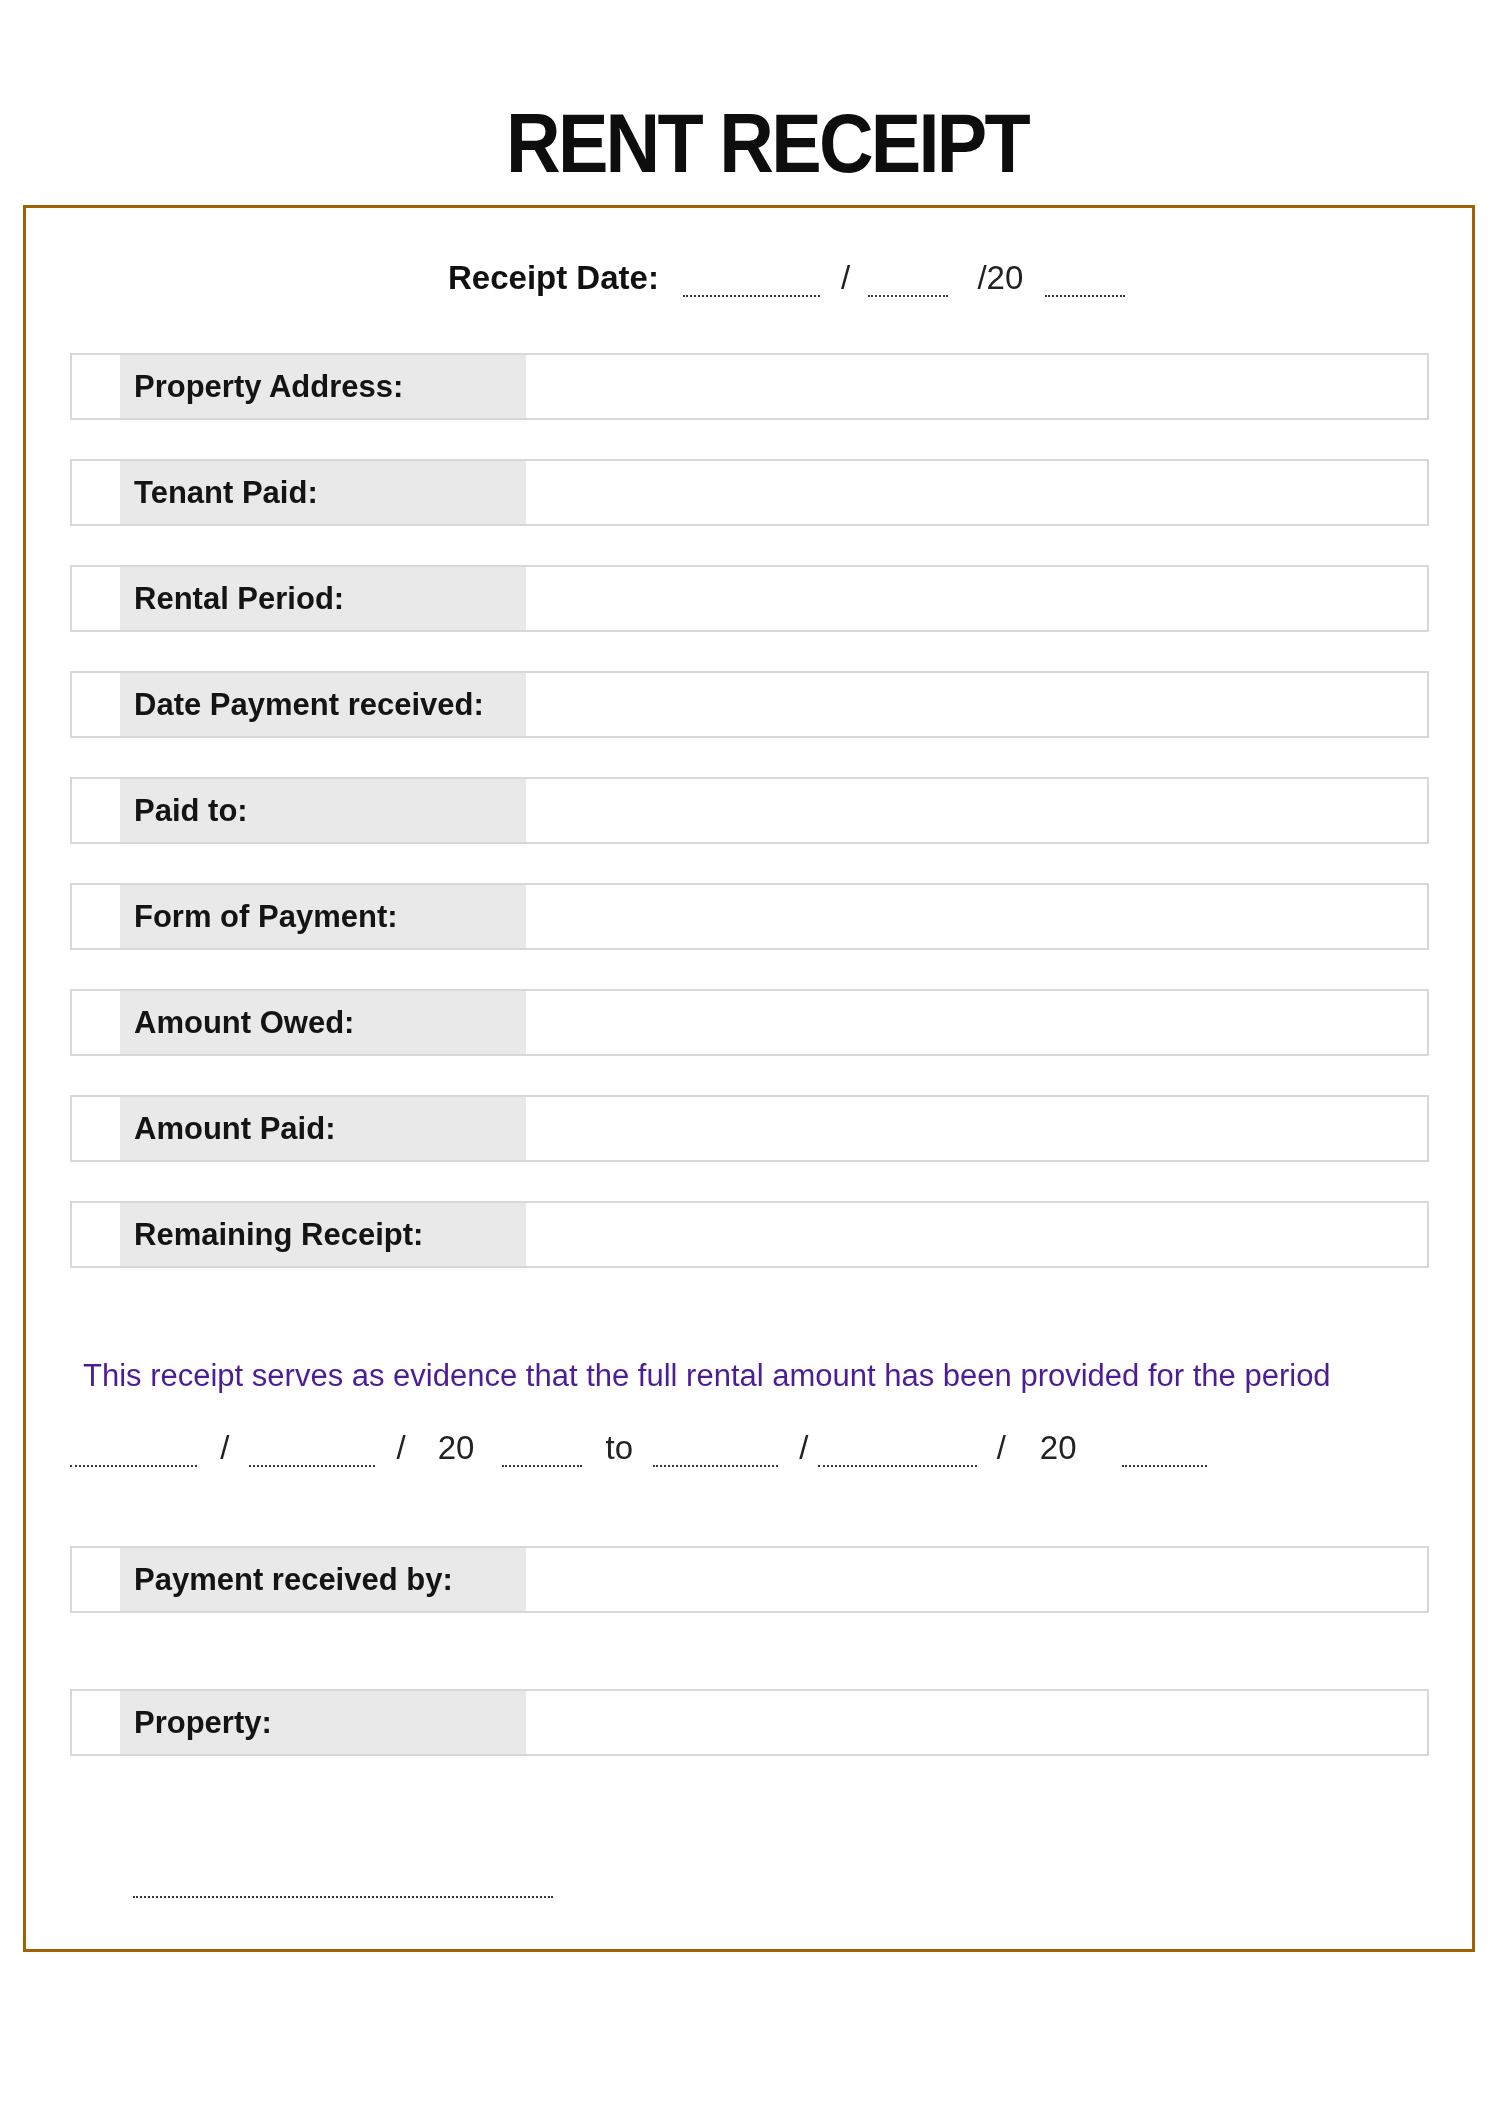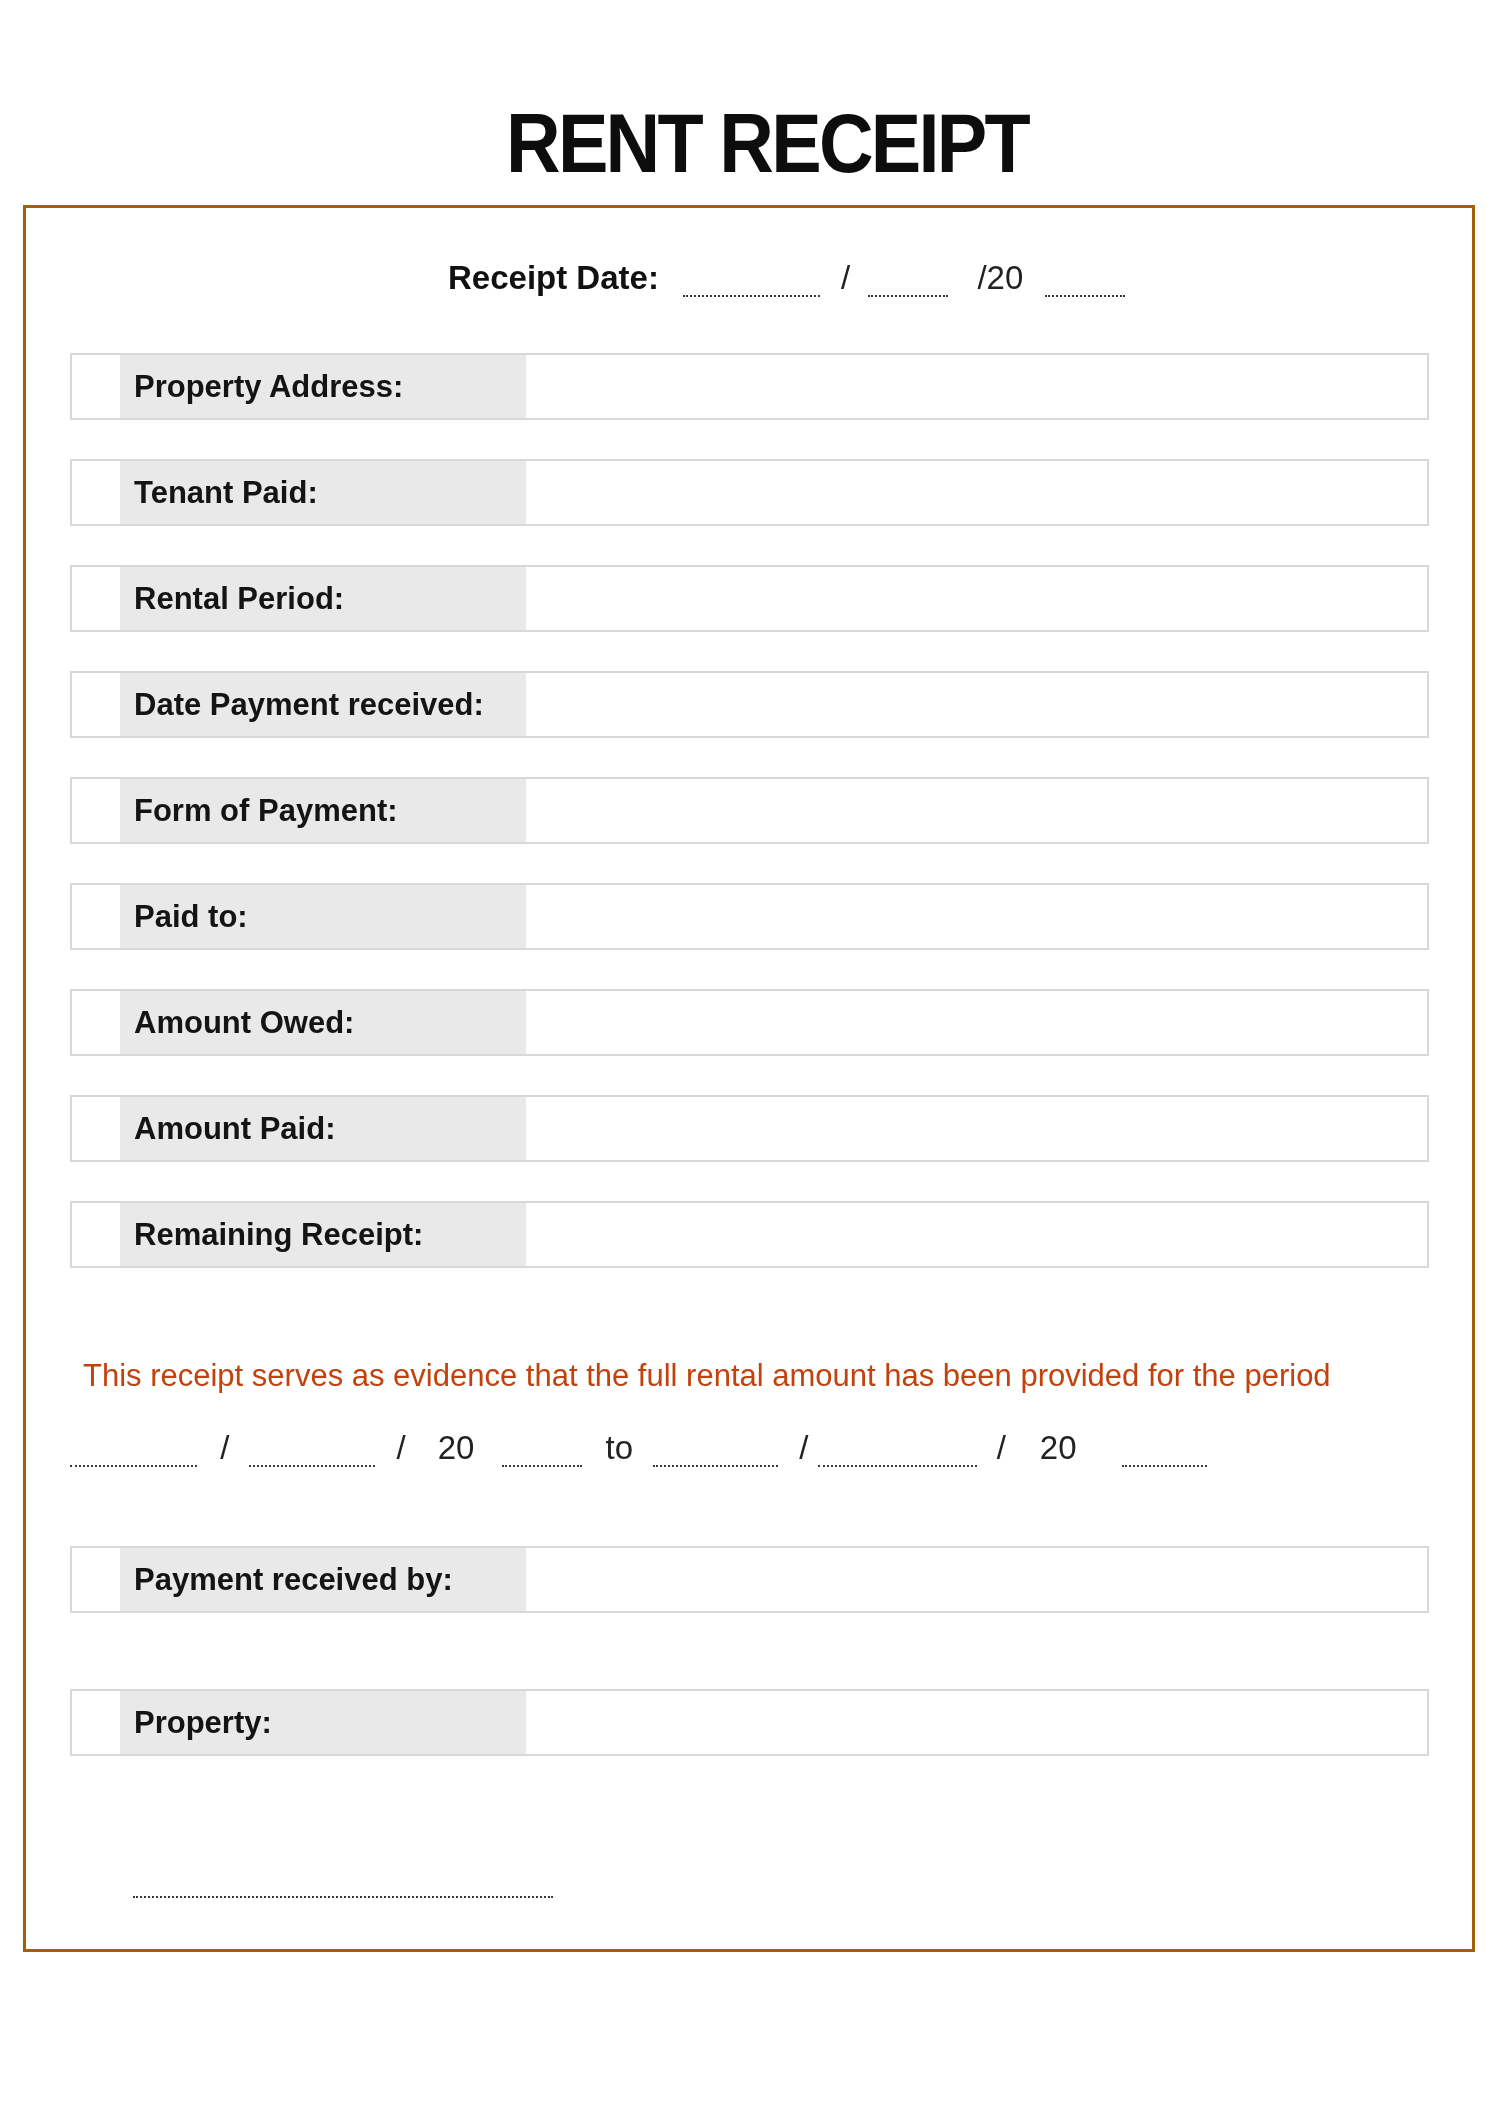--- a/index.html
+++ b/index.html
@@ -59,21 +59,21 @@
     padding-left:14px;
   }
   .field-label-cell span{
     font-size:31px;font-weight:bold;color:#141414;white-space:nowrap;
   }
   .field-value-cell{flex:1 1 auto;background:#ffffff;}
   .footer-row{position:absolute;left:44px;right:43px;margin-bottom:8px;}
   
   .statement{
     position:absolute;top:1148px;left:57px;right:40px;
-    font-size:31px;line-height:40px;color:#c2410c;
+    font-size:31px;line-height:40px;color:#4c1d95;
   }
   
   .period-line{
     position:absolute;top:1222px;left:44px;
     font-size:33px;line-height:36px;white-space:nowrap;color:#222;
   }
   .pb1{width:127px;}
   .pb2{width:126px;margin-left:20px;}
   .pb3{width:80px;margin-left:28px;}
   .pb4{width:125px;margin-left:20px;}
@@ -126,27 +126,27 @@
         <div class="field-value-cell"></div>
       </div>
       <div class="field-row">
         <div class="field-label-cell">
             <span>Date Payment received:</span>
           </div>
         <div class="field-value-cell"></div>
       </div>
       <div class="field-row">
         <div class="field-label-cell">
-            <span>Form of Payment:</span>
+            <span>Paid to:</span>
           </div>
         <div class="field-value-cell"></div>
       </div>
       <div class="field-row">
         <div class="field-label-cell">
-            <span>Paid to:</span>
+            <span>Form of Payment:</span>
           </div>
         <div class="field-value-cell"></div>
       </div>
       <div class="field-row">
         <div class="field-label-cell">
             <span>Amount Owed:</span>
           </div>
         <div class="field-value-cell"></div>
       </div>
       <div class="field-row">

